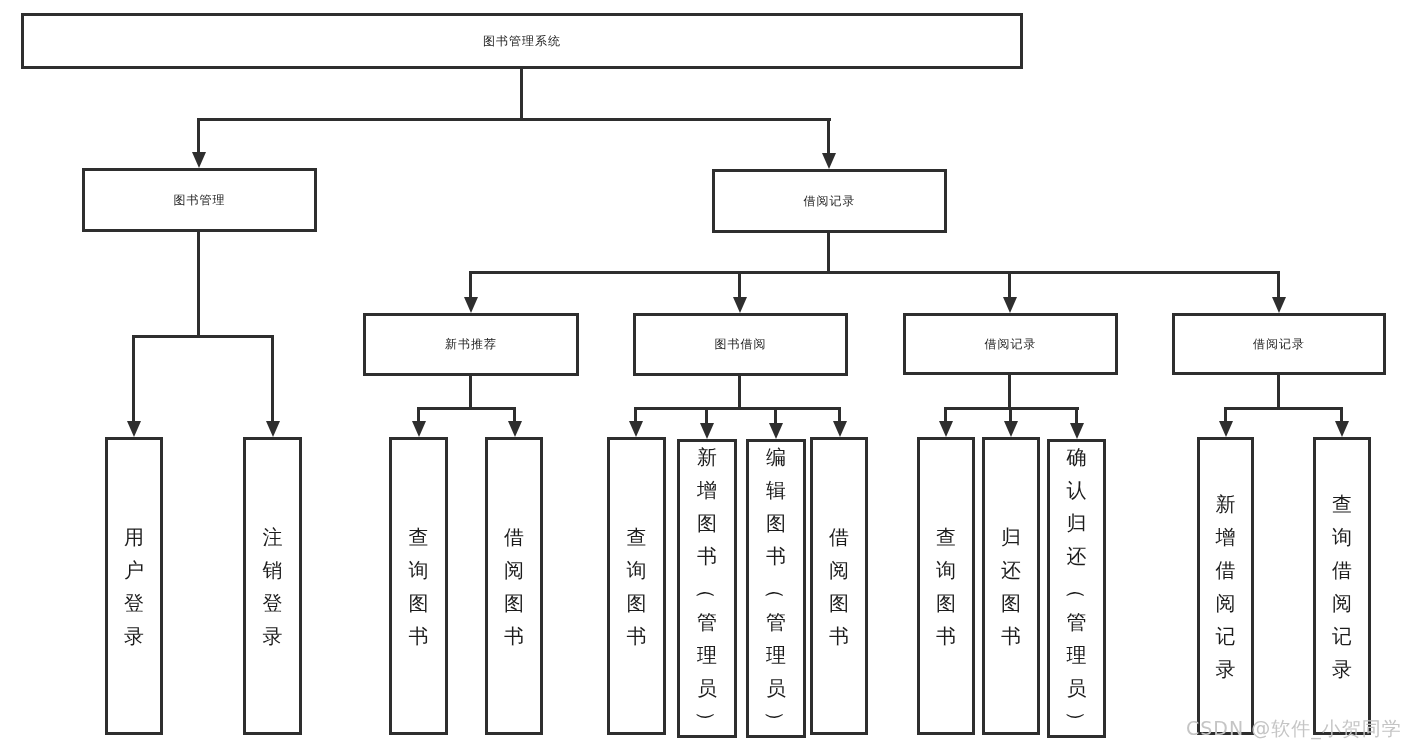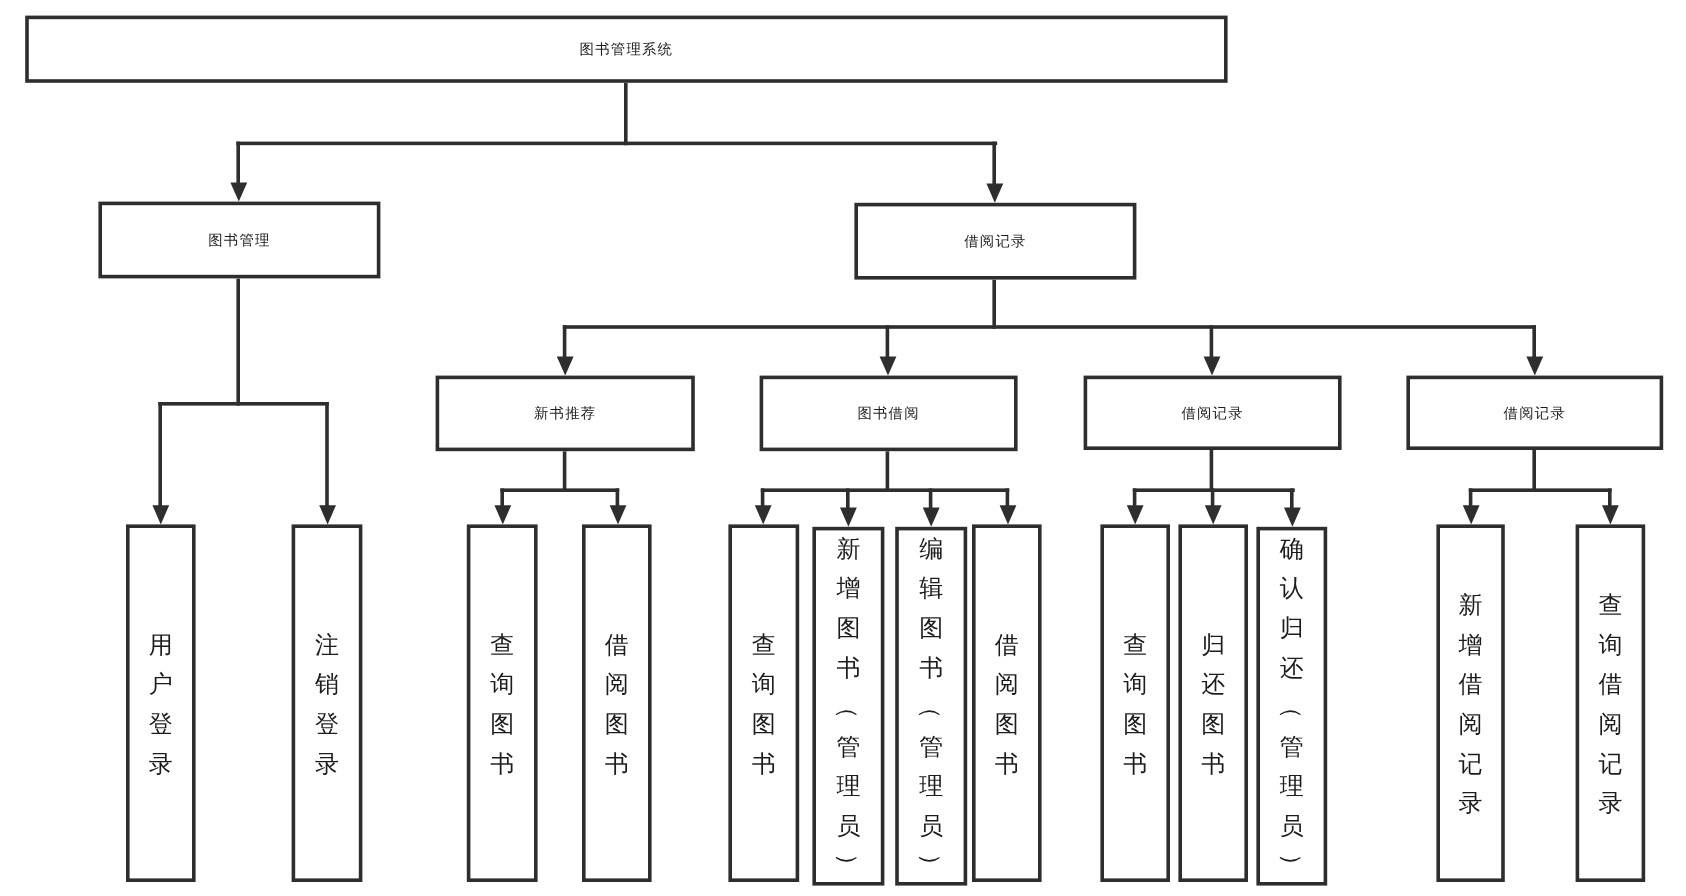--- a/index.html
+++ b/index.html
@@ -280,14 +280,15 @@
   <div class="vl" style="left:1075px; top:407px; height:18px;"></div>
   <div class="ar" style="left:1070px; top:423px;"></div>
 
   <div class="vl" style="left:1277px; top:375px; height:35px;"></div>
   <div class="hl" style="left:1224px; top:407px; width:119px;"></div>
   <div class="vl" style="left:1224px; top:407px; height:16px;"></div>
   <div class="ar" style="left:1219px; top:421px;"></div>
   <div class="vl" style="left:1340px; top:407px; height:16px;"></div>
   <div class="ar" style="left:1335px; top:421px;"></div>
 
+  <div class="watermark">CSDN @软件_小贺同学</div>
 
 </div>
 
 </body></html>

